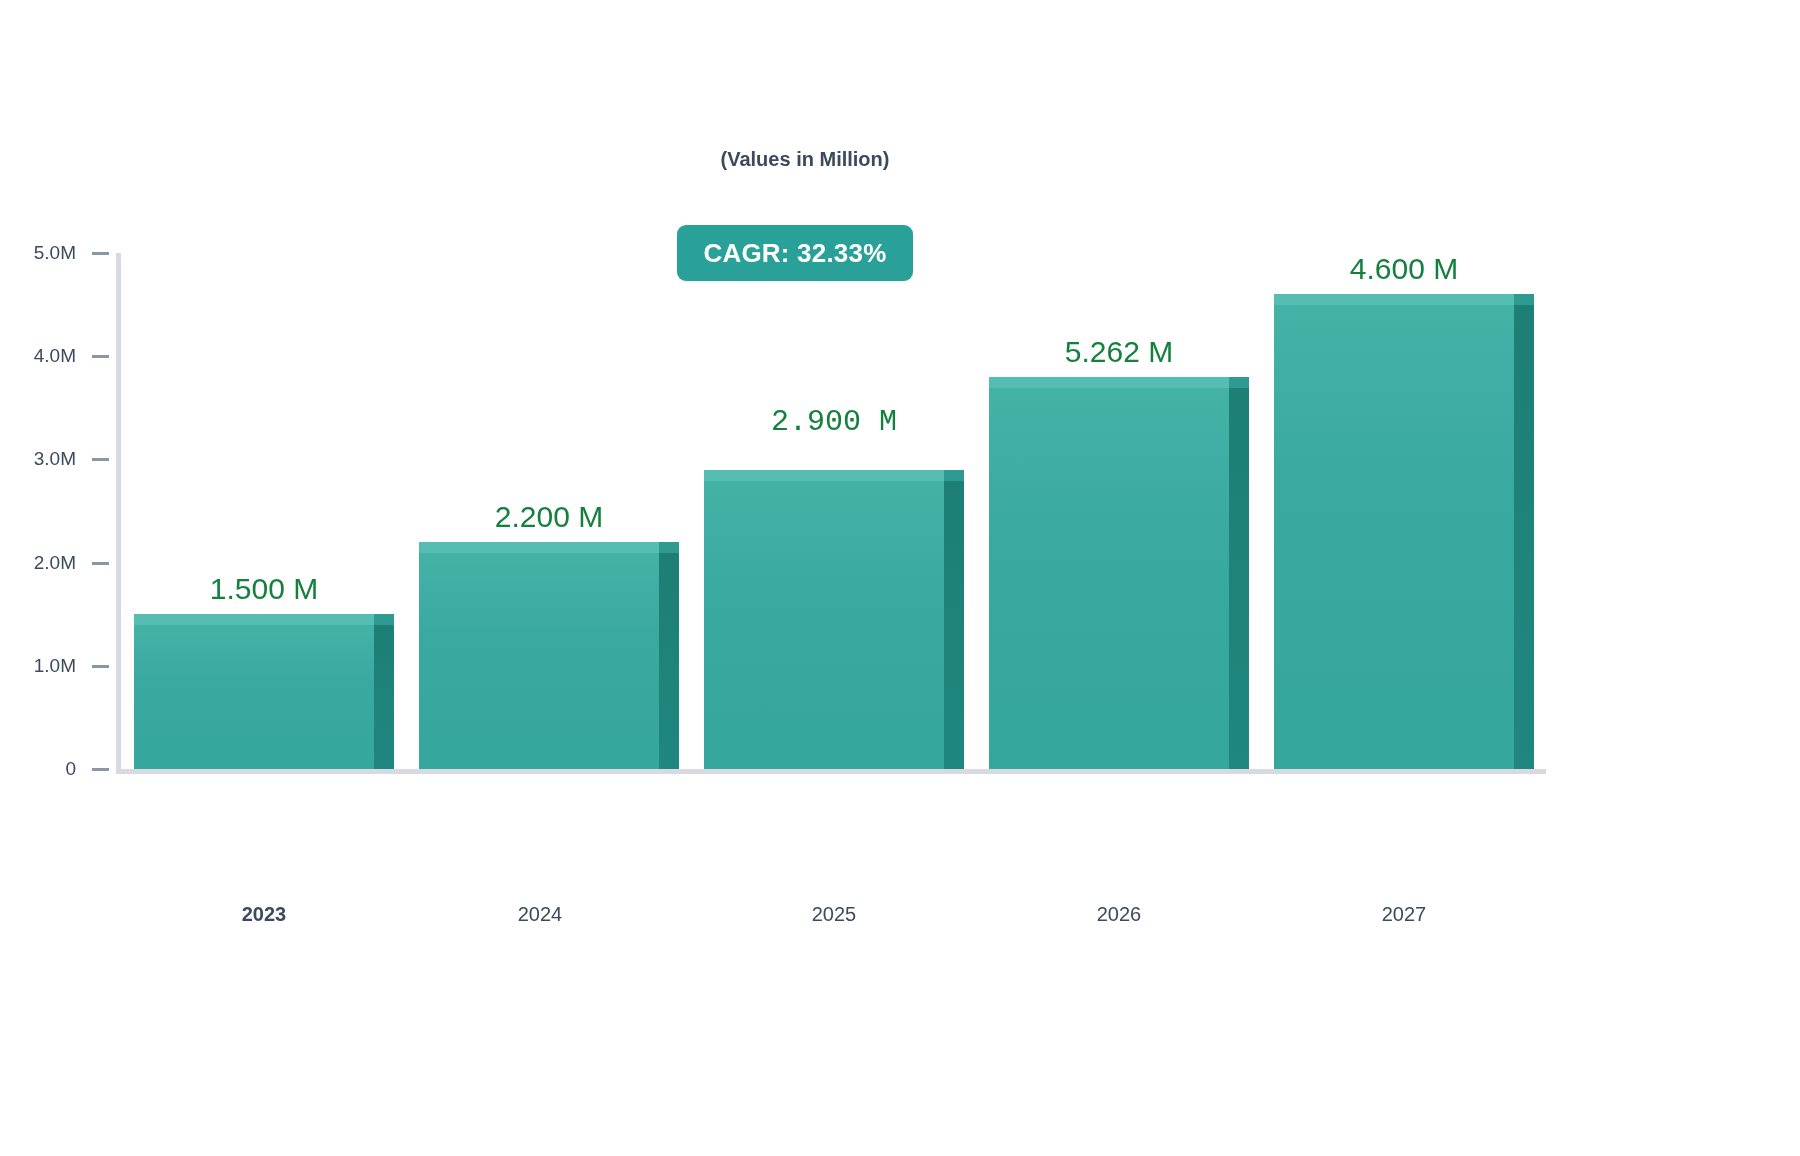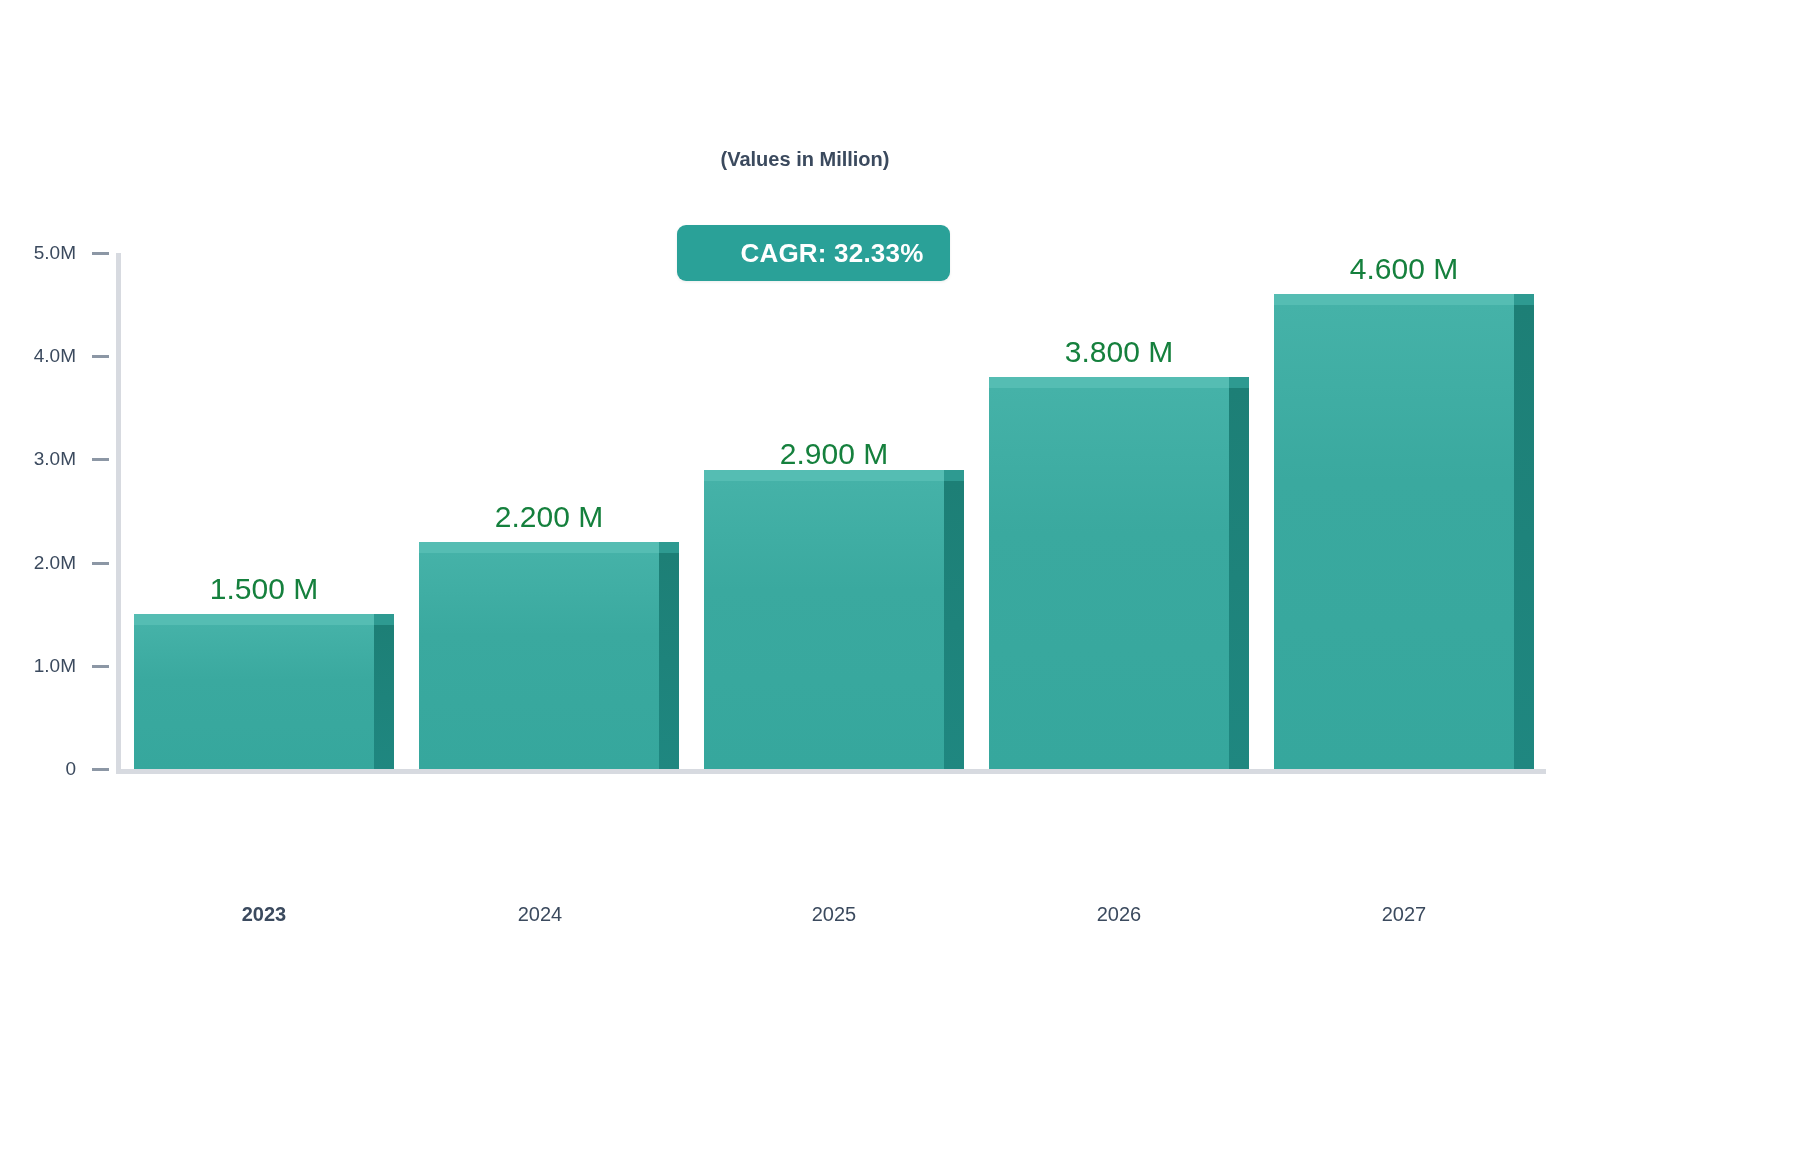--- a/index.html
+++ b/index.html
@@ -56,21 +56,20 @@
     background: #2aa198;
     border-radius: 9px;
     display: flex;
     align-items: center;
     justify-content: center;
     color: #ffffff;
     font-size: 26px;
     font-weight: bold;
     letter-spacing: 0.2px;
     box-shadow: 0 1px 3px rgba(0,0,0,0.08);
-    padding-left: 37px;
   }
 
   
   
   #plot {
     position: absolute;
     left: 0;
     top: 0;
     width: 1800px;
     height: 1156px;
@@ -238,28 +237,28 @@
           <div class="bar-top" style="left: 0px; top: 0px; width: 240px;"></div>
           <div class="bar-top-side" style="left: 240px; top: 0px;"></div>
         </div>
         <div class="bar-value" style="left: 359px; width: 380px; top: 499.96px;">2.200 M</div>
         <div class="bar-group" style="left: 704px; top: 469.72px; width: 260px; height: 299.28px;">
           <div class="bar-front" style="width: 240px; height: 288.28px; bottom: 0px; left: 0px;"></div>
           <div class="bar-side" style="left: 240px; height: 288.28px;"></div>
           <div class="bar-top" style="left: 0px; top: 0px; width: 240px;"></div>
           <div class="bar-top-side" style="left: 240px; top: 0px;"></div>
         </div>
-        <div class="bar-value" style="left: 644px; width: 380px; top: 437px;">2.900 M</div>
+        <div class="bar-value" style="left: 644px; width: 380px; top: 405px; font-family: Liberation Mono, monospace;">2.900 M</div>
         <div class="bar-group" style="left: 989px; top: 376.84px; width: 260px; height: 392.16px;">
           <div class="bar-front" style="width: 240px; height: 381.16px; bottom: 0px; left: 0px;"></div>
           <div class="bar-side" style="left: 240px; height: 381.16px;"></div>
           <div class="bar-top" style="left: 0px; top: 0px; width: 240px;"></div>
           <div class="bar-top-side" style="left: 240px; top: 0px;"></div>
         </div>
-        <div class="bar-value" style="left: 929px; width: 380px; top: 334.84px;">3.800 M</div>
+        <div class="bar-value" style="left: 929px; width: 380px; top: 334.84px;">5.262 M</div>
         <div class="bar-group" style="left: 1274px; top: 294.28px; width: 260px; height: 474.72px;">
           <div class="bar-front" style="width: 240px; height: 463.72px; bottom: 0px; left: 0px;"></div>
           <div class="bar-side" style="left: 240px; height: 463.72px;"></div>
           <div class="bar-top" style="left: 0px; top: 0px; width: 240px;"></div>
           <div class="bar-top-side" style="left: 240px; top: 0px;"></div>
         </div>
         <div class="bar-value" style="left: 1214px; width: 380px; top: 252.28px;">4.600 M</div>
       </div>
     <div id="x-labels">
         <div class="x-label" style="left: 74px; width: 380px; font-weight: bold;">2023</div>

